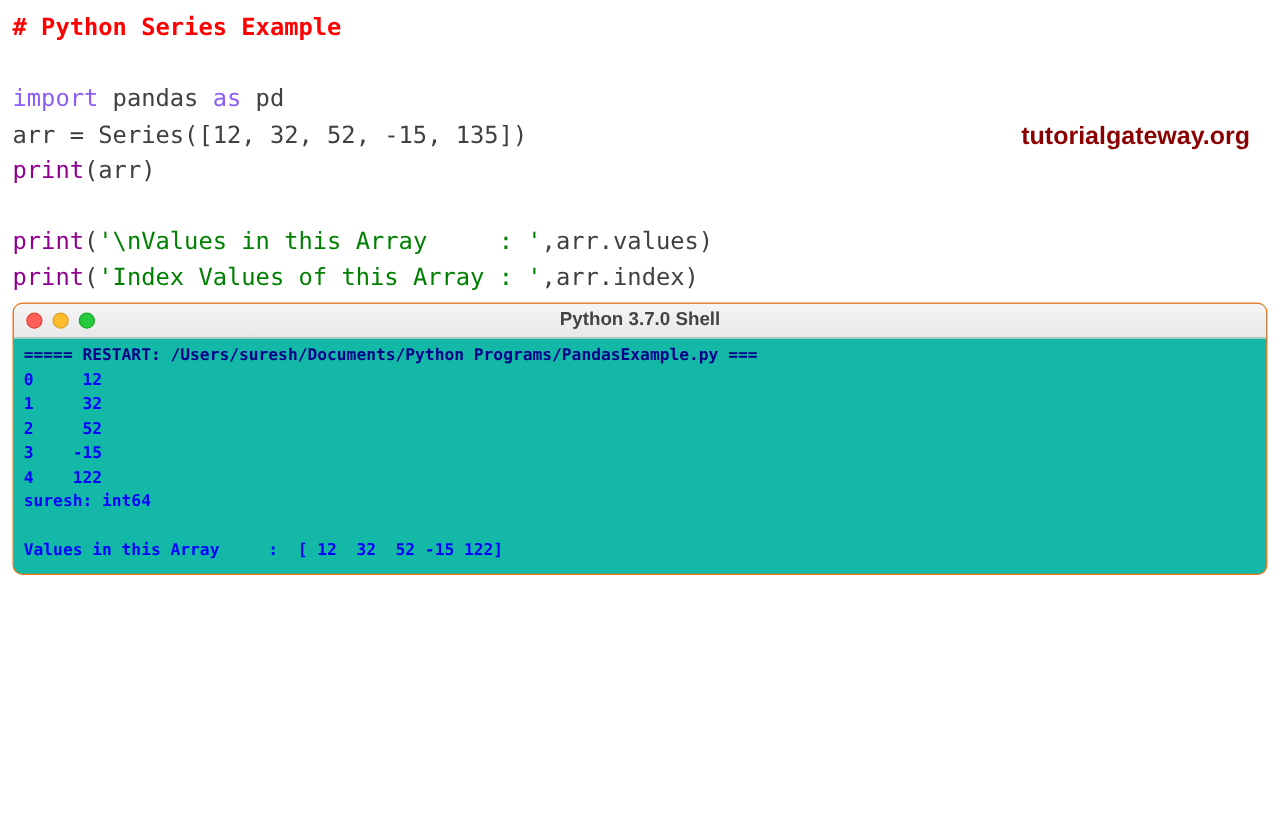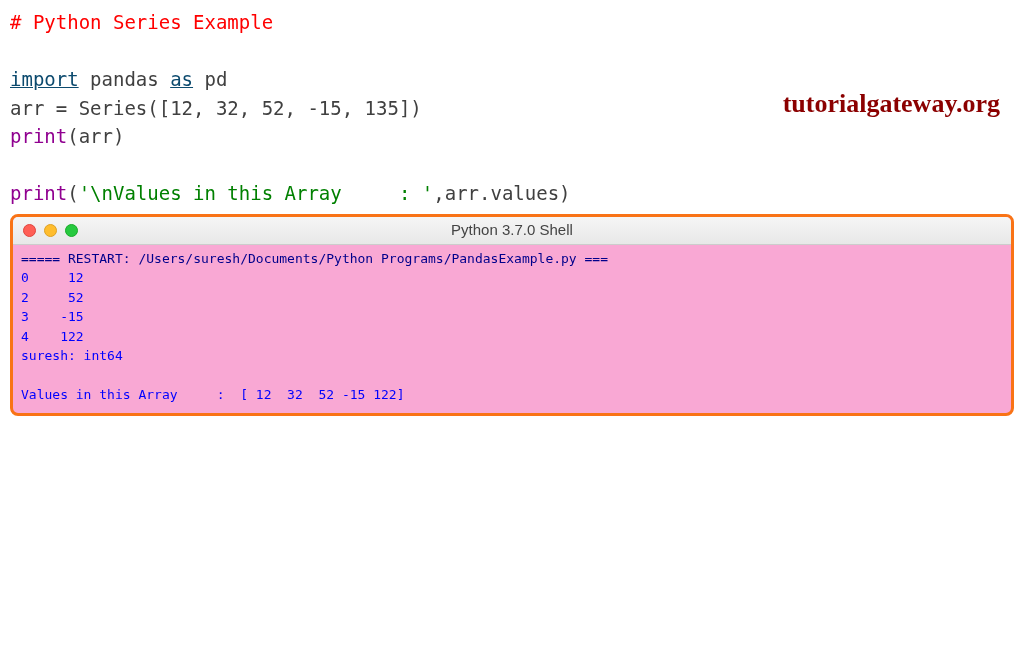--- a/index.html
+++ b/index.html
@@ -13,42 +13,43 @@
       background: #fff;
       width: 1024px;
       height: 668px;
       position: relative;
       padding: 8px 10px;
       line-height: 1.5;
     }
     .code-line {
       white-space: pre;
     }
-    .c-red { color: #ff0000; }
-    .c-orange { color: #0c4a6e; text-decoration: underline; }
+    .c-red { color: #ff0000; font-weight: bold; }
+    .c-orange { color: #8b5cf6; }
     .c-black { color: #404040; }
     .c-purple { color: #900090; }
     .c-green { color: #008000; }
     .c-blue { color: #0000ff; }
     .c-darkblue { color: #00008b; }
     .watermark {
       position: absolute;
-      top: 84px;
+      top: 94px;
       right: 24px;
       color: #8b0000;
-      font-family: Liberation Serif, serif;
+      font-family: Liberation Sans, sans-serif;
       font-weight: bold;
-      font-size: 26px;
+      font-size: 20px;
     }
     .shell-window {
       margin-top: 6px;
-      border: 3px solid #f97316;
+      border: 1px solid #f97316;
       border-radius: 8px;
       overflow: hidden;
-      background: #f9a8d4;
+      background: #14b8a6;
+      font-weight: bold;
     }
     .titlebar {
       background: linear-gradient(#f5f5f5, #e8e8e8);
       border-bottom: 1px solid #ccc;
       height: 28px;
       display: flex;
       align-items: center;
       position: relative;
       padding: 0 10px;
     }
@@ -90,34 +91,36 @@
 <div class="watermark">tutorialgateway.org</div>
 
 <div>
   <div class="code-line c-red"># Python Series Example</div>
   <div class="code-line">&nbsp;</div>
   <div class="code-line"><span class="c-orange">import</span><span class="c-black"> pandas </span><span class="c-orange">as</span><span class="c-black"> pd</span></div>
   <div class="code-line c-black">arr = Series([12, 32, 52, -15, 135])</div>
   <div class="code-line"><span class="c-purple">print</span><span class="c-black">(arr)</span></div>
   <div class="code-line">&nbsp;</div>
   <div class="code-line"><span class="c-purple">print</span><span class="c-black">(</span><span class="c-green">'\nValues in this Array     : '</span><span class="c-black">,arr.values)</span></div>
+  <div class="code-line"><span class="c-purple">print</span><span class="c-black">(</span><span class="c-green">'Index Values of this Array : '</span><span class="c-black">,arr.index)</span></div>
 </div>
 
 <div class="shell-window">
   <div class="titlebar">
     <div class="traffic">
       <div class="dot dot-red"></div>
       <div class="dot dot-yellow"></div>
       <div class="dot dot-green"></div>
     </div>
     <div class="shell-title">Python 3.7.0 Shell</div>
   </div>
   <div class="shell-body">
     <div class="shell-line c-darkblue">===== RESTART: /Users/suresh/Documents/Python Programs/PandasExample.py ===</div>
     <div class="shell-line c-blue">0     12</div>
+    <div class="shell-line c-blue">1     32</div>
     <div class="shell-line c-blue">2     52</div>
     <div class="shell-line c-blue">3    -15</div>
     <div class="shell-line c-blue">4    122</div>
     <div class="shell-line c-blue">suresh: int64</div>
     <div class="shell-line">&nbsp;</div>
     <div class="shell-line c-blue">Values in this Array     :  [ 12  32  52 -15 122]</div>
   </div>
 </div>
 
 </body></html>

